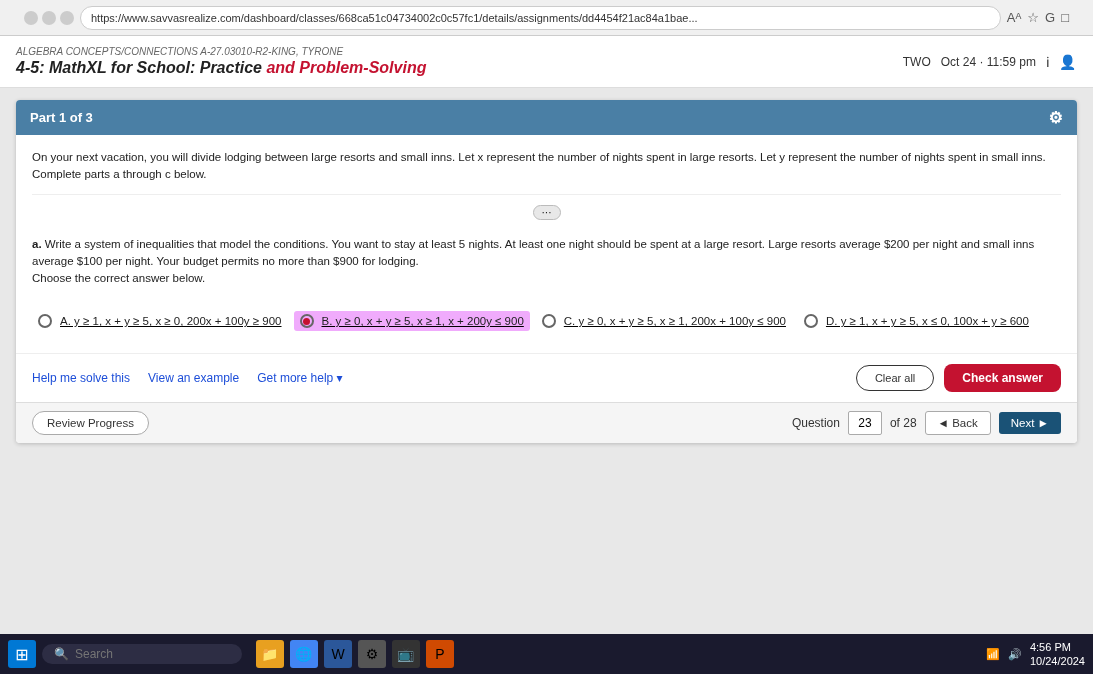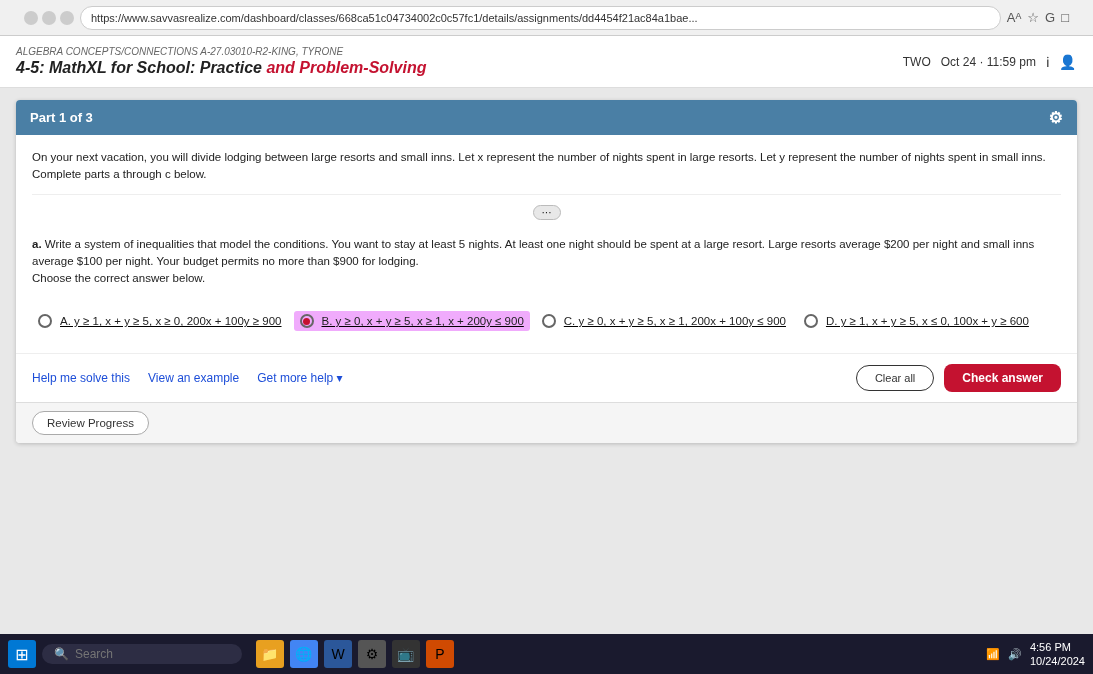--- a/index.html
+++ b/index.html
@@ -494,20 +494,27 @@
           <a class="help-link">Get more help ▾</a>
         </div>
         <div class="action-btns">
           <button class="btn-clear">Clear all</button>
           <button class="btn-check">Check answer</button>
         </div>
       </div>
 
       <div class="footer-bar">
         <button class="btn-review">Review Progress</button>
+        <div class="pagination">
+          <span>Question</span>
+          <input class="page-input" type="text" value="23" style="">
+          <span>of 28</span>
+          <button class="btn-back">◄ Back</button>
+          <button class="btn-next">Next ►</button>
+        </div>
       </div>
 
     </div>
   </div>
 </div>
 
 <div class="taskbar">
   <button class="taskbar-start">⊞</button>
   <div class="taskbar-search">
     <span style="color:#aaa; font-size:12px;">🔍</span>

